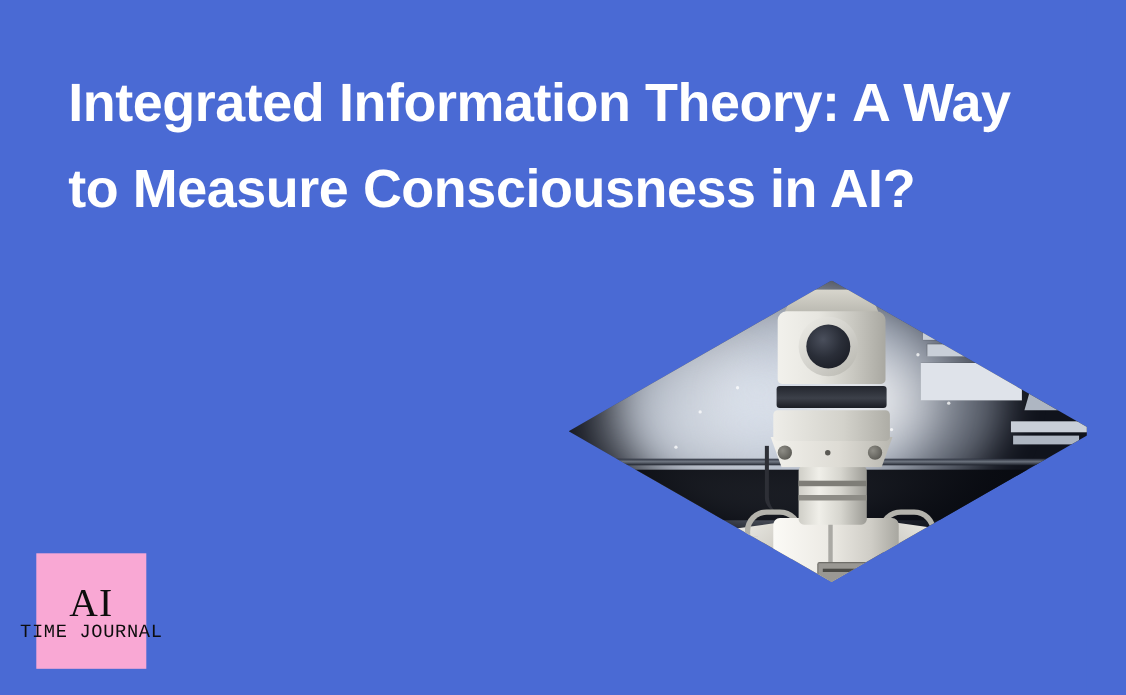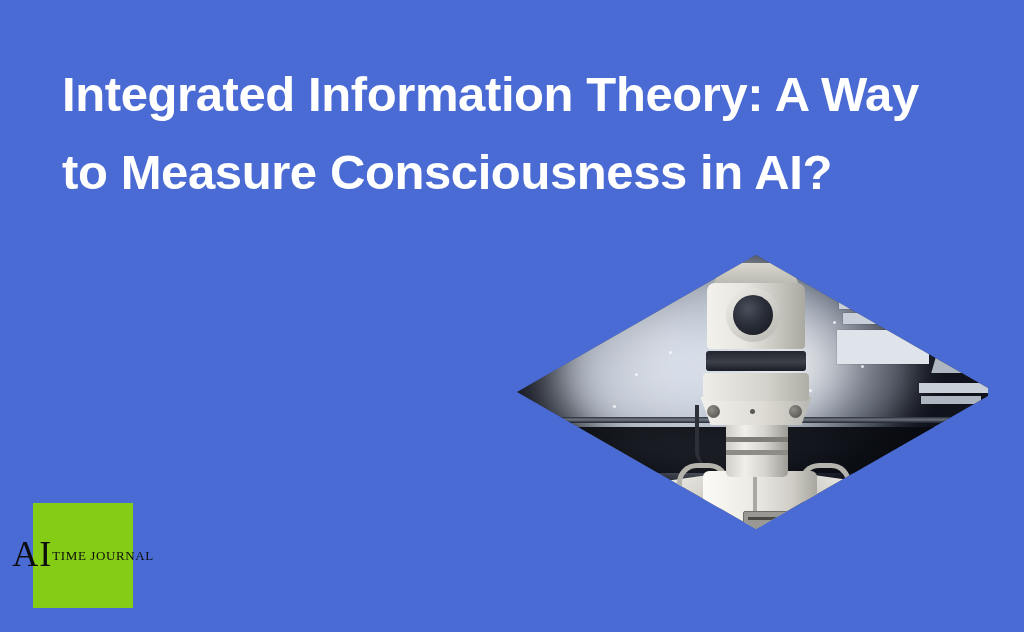--- a/index.html
+++ b/index.html
@@ -55,38 +55,38 @@
     text-justify: inter-word;
   }
 
   
   #logo {
     position: absolute;
     left: 33px;
     top: 503px;
     width: 100px;
     height: 105px;
-    background: #84cc16;
+    background: #f9a8d4;
     box-sizing: border-box;
     display: flex;
-    flex-direction: row;
+    flex-direction: column;
     align-items: center;
     justify-content: center;
   }
   #logo-ai {
     font-family: "Liberation Serif", serif;
     font-size: 36px;
     line-height: 36px;
     color: #0d0d0d;
     letter-spacing: 1px;
     margin-bottom: 3px;
   }
   #logo-sub {
-    font-family: Liberation Serif, serif;
-    font-size: 13px;
+    font-family: Liberation Mono, monospace;
+    font-size: 17px;
     line-height: 13px;
     color: #0d0d0d;
     letter-spacing: 0.6px;
     white-space: nowrap;
   }
 
   
   #diamond {
     position: absolute;
     left: 517px;

